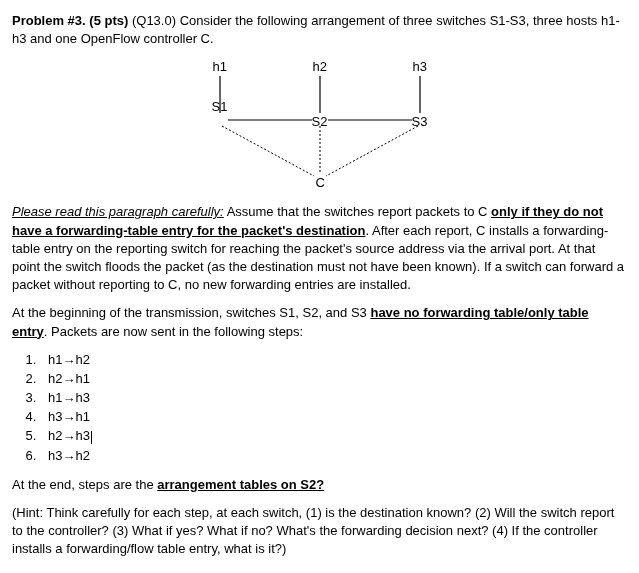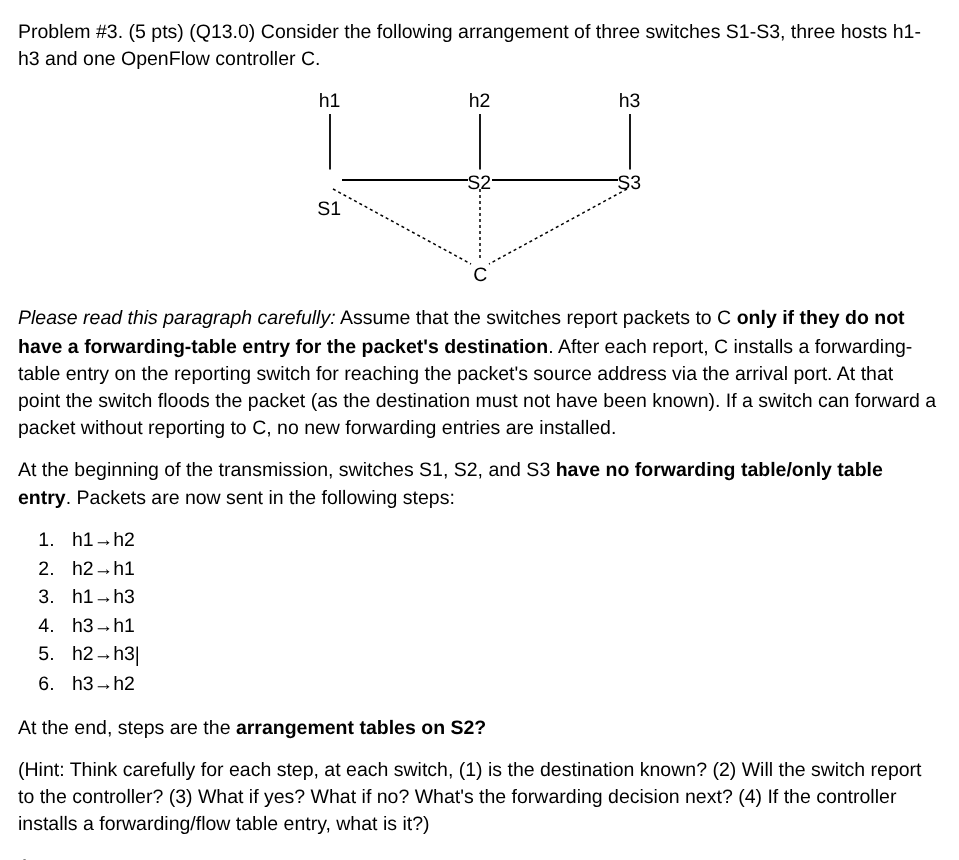--- a/index.html
+++ b/index.html
@@ -9,21 +9,21 @@
       margin: 0;
       padding: 12px;
       width: 639px;
       box-sizing: border-box;
       line-height: 1.4;
     }
     .header {
       margin-bottom: 8px;
     }
     .header b {
-      font-weight: normal;
+      font-weight: bold;
     }
     .diagram {
       position: relative;
       width: 300px;
       height: 130px;
       margin: 10px auto 15px auto;
     }
     .node-label {
       position: absolute;
       font-size: 13px;
@@ -31,20 +31,21 @@
     }
     svg.diagram-svg {
       position: absolute;
       top: 0;
       left: 0;
     }
     .para {
       margin: 10px 0;
     }
     .underline {
+      text-decoration: underline;
       text-align: right;
     }
     ol {
       margin: 8px 0 8px 28px;
       padding: 0;
     }
     ol li {
       margin: 0;
       padding: 0 0 1px 8px;
     }
@@ -77,21 +78,21 @@
     <line x1="250" y1="18" x2="250" y2="55" stroke="#000" stroke-width="1.2"></line>
     <line x1="58" y1="62" x2="142" y2="62" stroke="#000" stroke-width="1.2"></line>
     <line x1="158" y1="62" x2="242" y2="62" stroke="#000" stroke-width="1.2"></line>
     <line x1="52" y1="68" x2="144" y2="118" stroke="#000" stroke-width="1" stroke-dasharray="2 2"></line>
     <line x1="150" y1="68" x2="150" y2="116" stroke="#000" stroke-width="1" stroke-dasharray="2 2"></line>
     <line x1="248" y1="68" x2="156" y2="118" stroke="#000" stroke-width="1" stroke-dasharray="2 2"></line>
   </svg>
   <div class="node-label" style="left:43px;top:0px">h1</div>
   <div class="node-label" style="left:143px;top:0px">h2</div>
   <div class="node-label" style="left:243px;top:0px">h3</div>
-  <div class="node-label" style="left:42px;top:72px">S1</div>
+  <div class="node-label" style="left:42px;top:40px">S1</div>
   <div class="node-label" style="left:142px;top:55px">S2</div>
   <div class="node-label" style="left:242px;top:55px">S3</div>
   <div class="node-label" style="left:146px;top:116px">C</div>
 </div>
 
 <div class="para">
   <i><span class="underline">Please read this paragraph carefully:</span></i><span> Assume that the switches report packets to C </span><b><span class="underline">only if they do not have a forwarding-table entry for the packet's destination</span></b><span>. After each report, C installs a forwarding-table entry on the reporting switch for reaching the packet's source address via the arrival port. At that point the switch floods the packet (as the destination must not have been known). If a switch can forward a packet without reporting to C, no new forwarding entries are installed.</span>
 </div>
 
 <div class="para">

